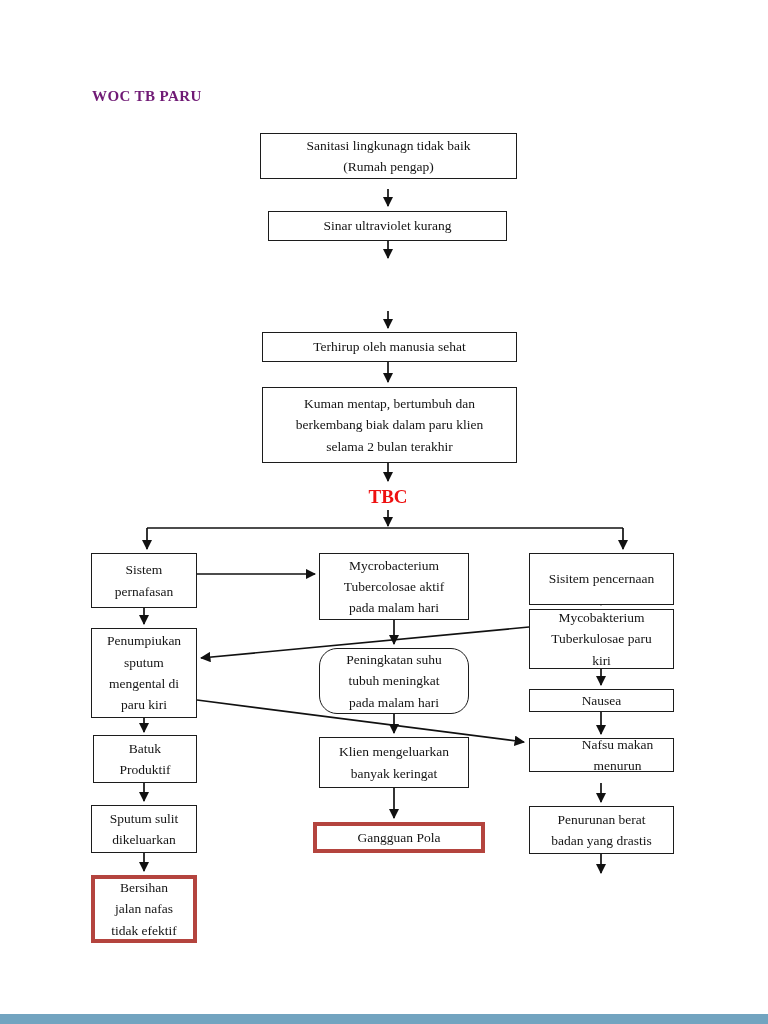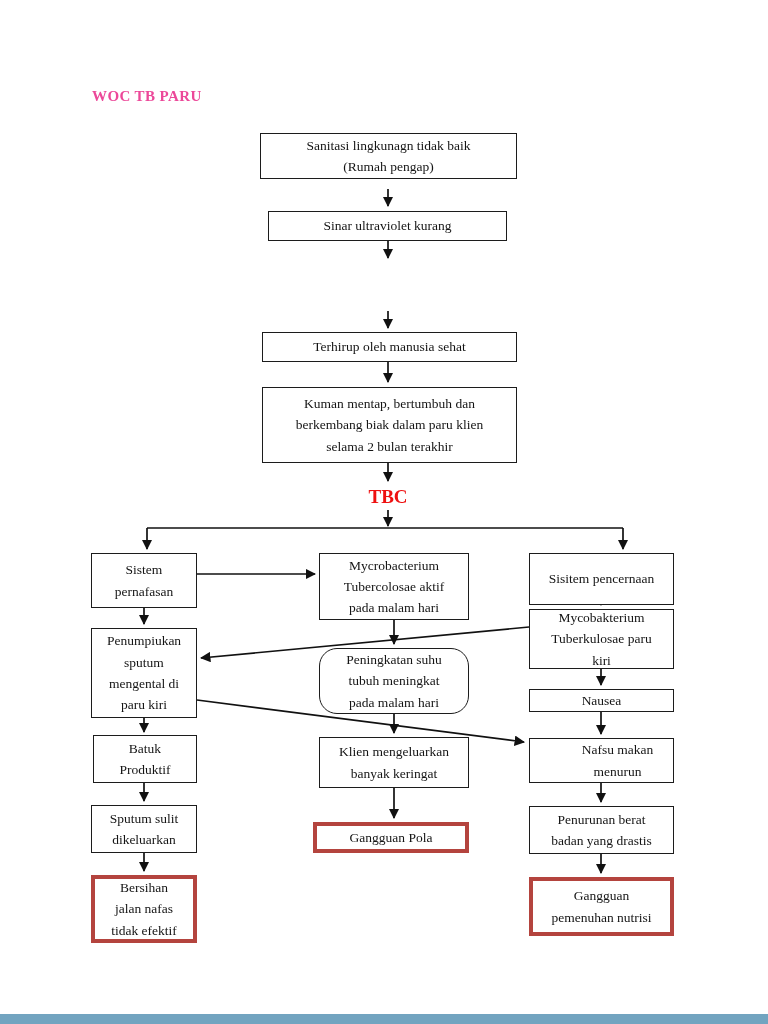--- a/index.html
+++ b/index.html
@@ -5,21 +5,21 @@
   html,body{margin:0;padding:0;background:#ffffff;}
   .page{
     position:relative;
     width:768px;height:1024px;
     background:#ffffff;
     font-family:"Liberation Serif", serif;
     overflow:hidden;
   }
   .doc-title{
     position:absolute;left:92px;top:88px;
-    font-size:15px;font-weight:bold;color:#ec4899;
+    font-size:15px;font-weight:bold;color:#701a75;
     letter-spacing:.4px;
   }
   .node{
     position:absolute;
     box-sizing:border-box;
     border:1.6px solid #1c1c1c;
     background:#ffffff;
     display:flex;align-items:center;justify-content:center;
     text-align:center;
     white-space:pre-line;
@@ -40,26 +40,26 @@
   
   .n-sistem     {left:91px; top:553px;width:106px;height:55px;}
   .n-penumpukan {left:91px; top:628px;width:106px;height:90px;}
   .n-batuk      {left:93px; top:735px;width:104px;height:48px;}
   .n-sputum     {left:91px; top:805px;width:106px;height:48px;}
   .n-bersihan   {left:91px; top:875px;width:106px;height:68px;}
   
   .n-myco-aktif {left:319px;top:553px;width:150px;height:67px;}
   .n-suhu       {left:319px;top:648px;width:150px;height:66px;border-radius:18px;}
   .n-klien      {left:319px;top:737px;width:150px;height:51px;}
-  .n-gpola      {left:313px;top:822px;width:156px;height:31px;}
+  .n-gpola      {left:313px;top:822px;width:172px;height:31px;}
   
   .n-sisitem    {left:529px;top:553px;width:145px;height:52px;}
   .n-myco-paru  {left:529px;top:609px;width:145px;height:60px;}
   .n-nausea     {left:529px;top:689px;width:145px;height:23px;}
-  .n-nafsu      {left:529px;top:738px;width:145px;height:45px;padding-left:36px;}
+  .n-nafsu      {left:529px;top:738px;width:145px;height:34px;padding-left:36px;}
   .n-penurunan  {left:529px;top:806px;width:145px;height:48px;}
   .n-gnutrisi   {left:529px;top:877px;width:145px;height:59px;}
   .arrows{
     position:absolute;left:0;top:0;width:768px;height:1024px;
     pointer-events:none;
   }
   .bottom-bar{
     position:absolute;left:0;bottom:0;width:768px;height:10px;
     background:#72a4c0;
   }
@@ -148,17 +148,15 @@
 
   <div class="node n-sisitem">Sisitem pencernaan</div>
   <div class="node n-myco-paru">Mycobakterium
 Tuberkulosae paru
 kiri</div>
   <div class="node n-nausea">Nausea</div>
   <div class="node n-nafsu">Nafsu makan
 menurun</div>
   <div class="node n-penurunan">Penurunan berat
 badan yang drastis</div>
-  <div class="node diagnosis n-gnutrisi">Gangguan
-pemenuhan nutrisi</div>
 
   <div class="bottom-bar"></div>
 </div>
 
 </body></html>

